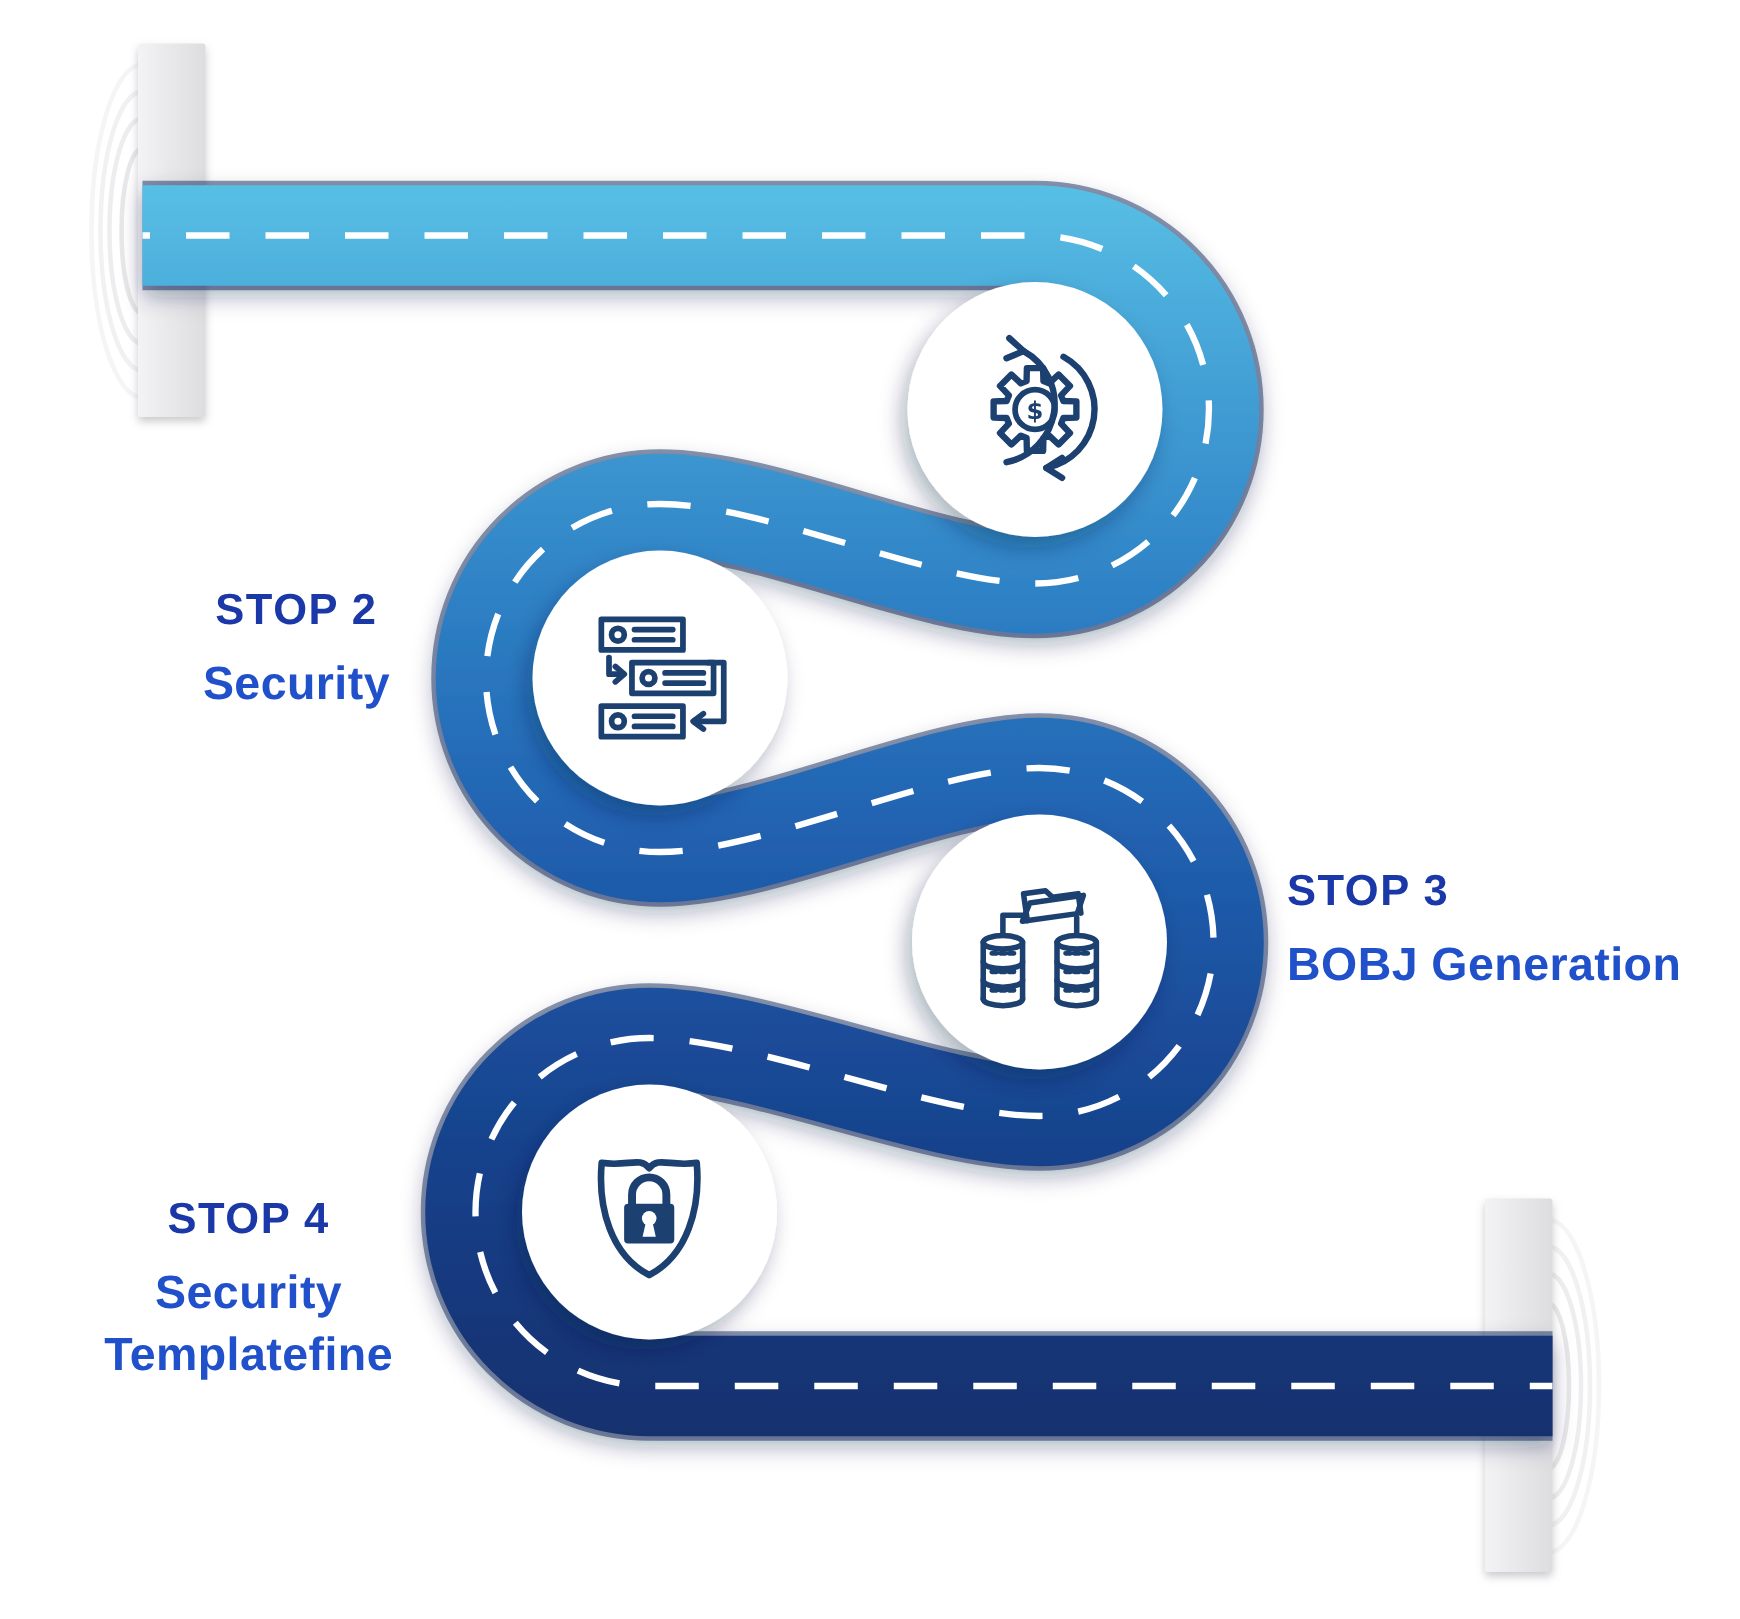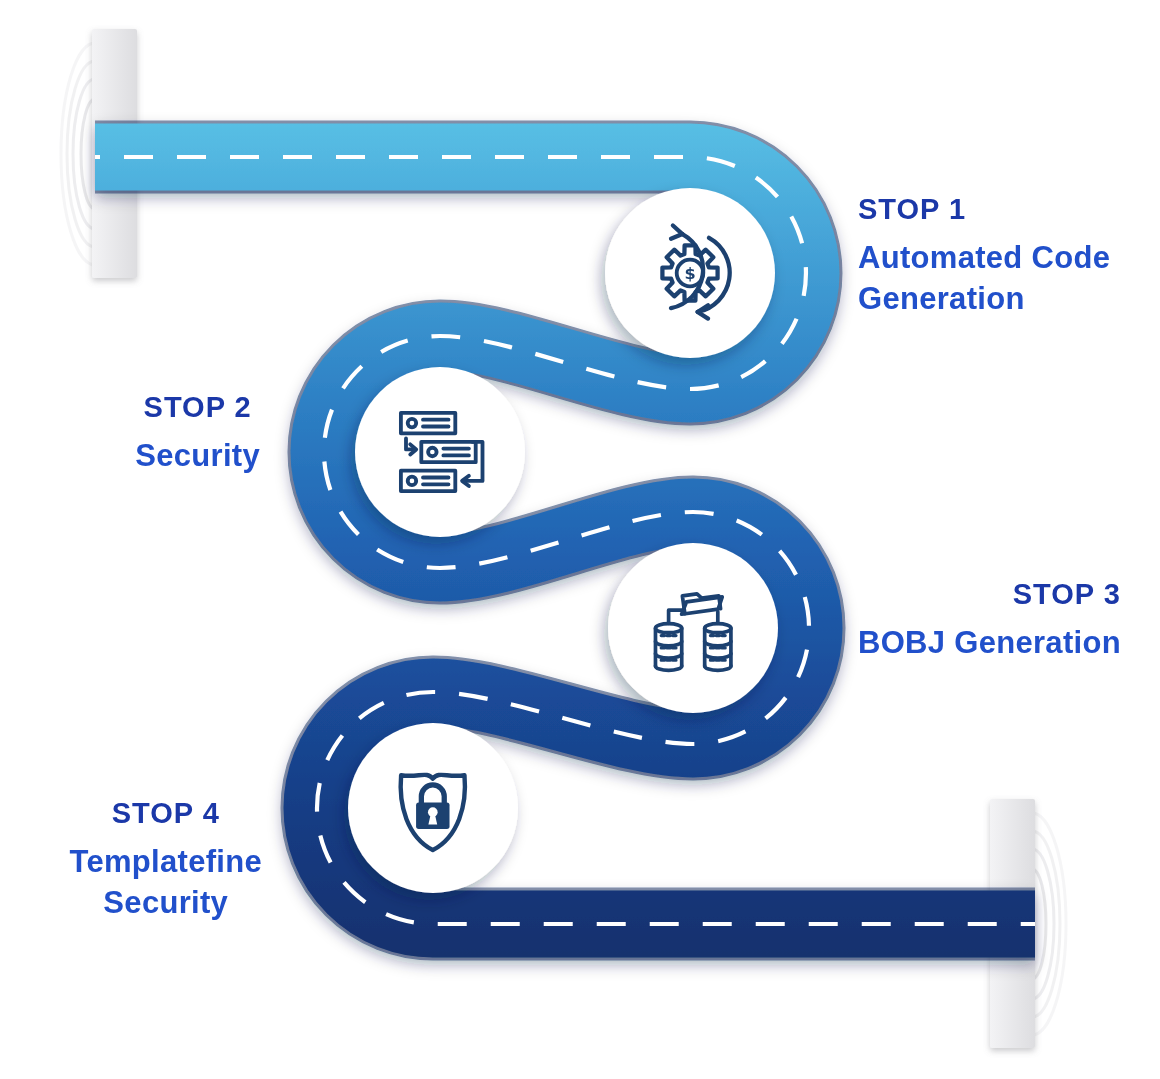--- a/index.html
+++ b/index.html
@@ -143,44 +143,37 @@
 
     <g transform="translate(380 755) scale(0.88)" stroke="#1C4170" stroke-width="5" fill="none" stroke-linecap="round" stroke-linejoin="round">
       <path d="M 60 27 C 53 18 44 26 24 23 C 21 57 31 93 60 108 C 89 93 99 57 96 23 C 76 26 67 18 60 27 Z"></path>
       <path d="M 47 54 V 47 A 13 13 0 0 1 73 47 V 54" stroke-width="6"></path>
       <rect x="41" y="54" width="38" height="30" rx="3" fill="#1C4170" stroke="none"></rect>
       <circle cx="60" cy="65" r="5.5" fill="#FFFFFF" stroke="none"></circle>
       <path d="M 57.5 68 L 55 79 H 65 L 62.5 68 Z" fill="#FFFFFF" stroke="none"></path>
     </g>
   </svg>
 
-  <div class="stop-text" style="left:858px;top:192px;">
-    <div class="stop-label">STOP 1</div>
-    <div class="stop-desc">
-      <div class="desc-line">Automated Code</div>
-      <div class="desc-line">Generation</div>
-    </div>
-  </div>
 
   <div class="stop-text align-right" style="right:900px;top:390px;">
     <div class="stop-label">STOP 2</div>
     <div class="stop-desc">
       <div class="desc-line">Security</div>
     </div>
   </div>
 
-  <div class="stop-text" style="left:858px;top:577px;text-align:right;">
+  <div class="stop-text" style="left:858px;top:577px;">
     <div class="stop-label">STOP 3</div>
     <div class="stop-desc">
       <div class="desc-line">BOBJ Generation</div>
 
     </div>
   </div>
 
   <div class="stop-text align-right" style="right:898px;top:796px;">
     <div class="stop-label">STOP 4</div>
     <div class="stop-desc">
+      <div class="desc-line">Security</div>
       <div class="desc-line">Templatefine</div>
-      <div class="desc-line">Security</div>
     </div>
   </div>
 
 </div>
 
 </body></html>

